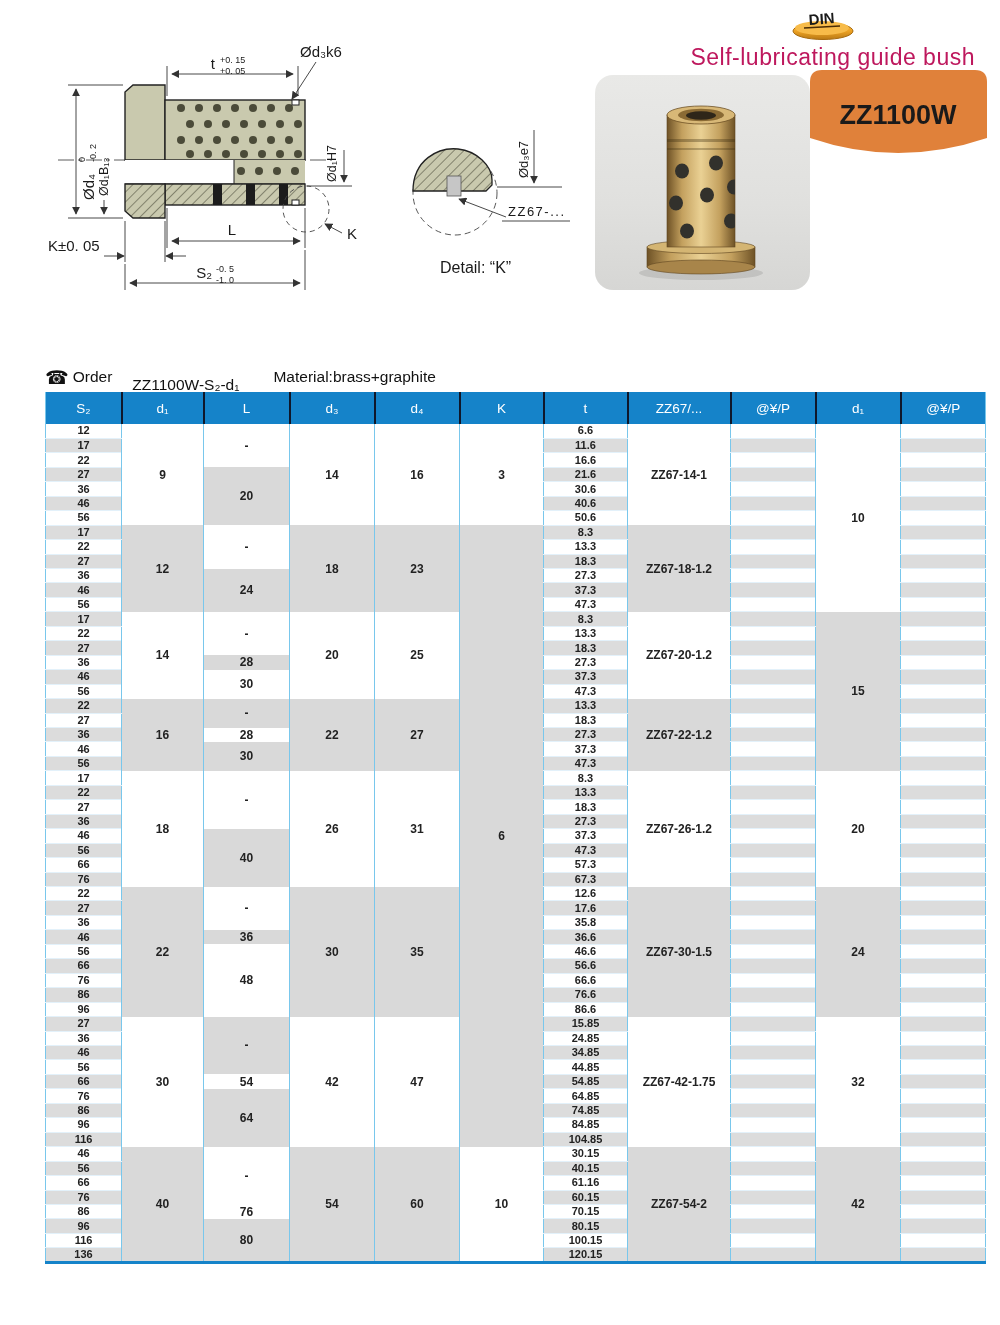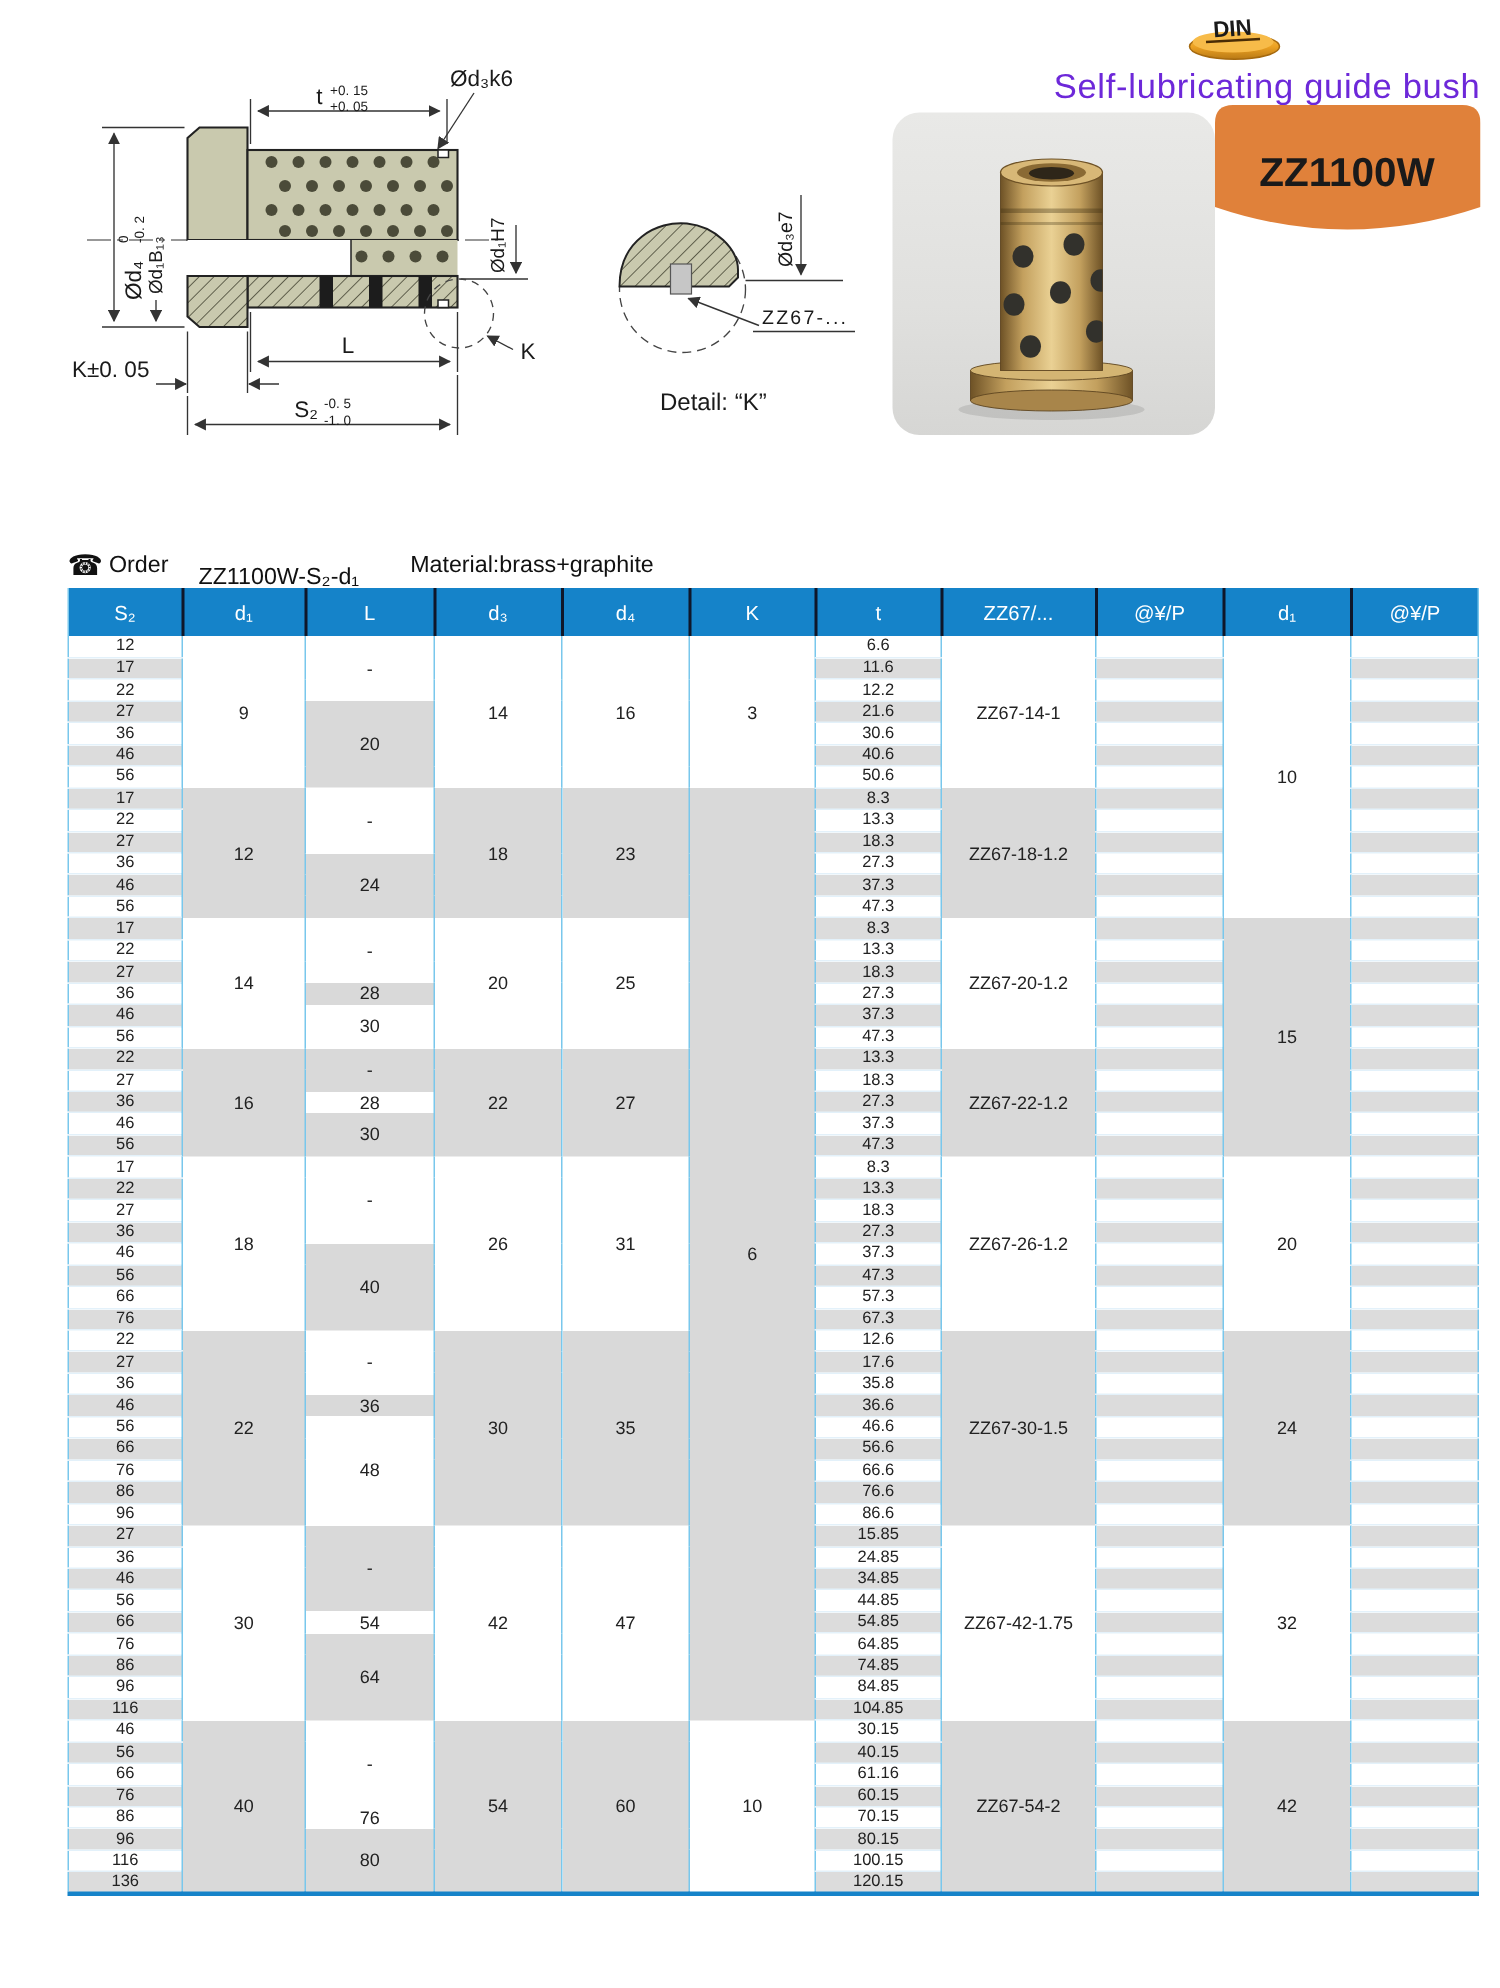--- a/index.html
+++ b/index.html
@@ -1,38 +1,38 @@
 <!DOCTYPE html>
 <html><head>
 <meta charset="utf-8">
 <style>
   html,body{margin:0;padding:0;background:#fff;}
   .page{position:relative;width:1000px;height:1325px;background:#fff;overflow:hidden;
         font-family:"Liberation Sans","DejaVu Sans",sans-serif;color:#1a1a1a;}
   svg text{font-family:"Liberation Sans","DejaVu Sans",sans-serif;fill:#1a1a1a;}
   .drawing{position:absolute;left:0;top:0;}
   .din{position:absolute;left:788px;top:2px;width:70px;height:40px;}
-  .title{position:absolute;left:480px;top:44px;width:507px;text-align:right;
-         font-size:23px;letter-spacing:.5px;color:#6d28d9;}
+  .title{position:absolute;left:468px;top:44px;width:507px;text-align:right;
+         font-size:23px;letter-spacing:.5px;color:#be185d;}
   .badge{position:absolute;left:810px;top:70px;}
   .photo{position:absolute;left:595px;top:75px;width:215px;height:215px;border-radius:18px;
          background:linear-gradient(180deg,#e9e9e7 0%,#e0e0de 60%,#d6d6d4 100%);}
   .order-line{position:absolute;left:45px;top:364px;height:26px;display:flex;align-items:center;
               font-size:15.5px;color:#111;}
   .order-line .phone{font-size:19px;margin-right:4px;}
   .order-line .code{margin-left:20px;margin-top:16px;}
   .order-line .material{margin-left:34px;}
   table.spec{position:absolute;left:45px;top:392px;width:940px;border-collapse:collapse;
              table-layout:fixed;font-size:11px;color:#222;
              border-left:1px solid #79c7ec;border-right:1px solid #79c7ec;
              border-bottom:3px solid #1583c9;}
   table.spec thead th{height:32px;background:#1583c9;color:#fff;font-weight:normal;
              font-size:13.5px;border-left:2px solid #0f172a;padding:0;text-align:center;}
   table.spec thead th:first-child{border-left:none;}
-  table.spec tbody tr{height:14.46px;}
+  table.spec tbody tr{height:14.46px;font-weight:bold;}
   table.spec td{padding:0;margin:0;text-align:center;vertical-align:middle;line-height:1;
              border-left:1px solid #79c7ec;overflow:hidden;}
   table.spec td:first-child{border-left:none;}
   .bg-w{background:#ffffff;}
   .bg-g{background:#d9d9d9;}
   .rw-g{background:#dcdcdc;}
   .rw-w{background:#ffffff;}
   .per{border-bottom:1px solid #e3f1fa;}
   .merged{font-size:12px;}
 </style>
@@ -283,21 +283,21 @@
           <td class="rw-w per"></td>
         </tr>
         <tr>
           <td class="rw-g per">17</td>
           <td class="rw-g per">11.6</td>
           <td class="rw-g per"></td>
           <td class="rw-g per"></td>
         </tr>
         <tr>
           <td class="rw-w per">22</td>
-          <td class="rw-w per">12.2</td>
+          <td class="rw-w per">16.6</td>
           <td class="rw-w per"></td>
           <td class="rw-w per"></td>
         </tr>
         <tr>
           <td class="rw-g per">27</td>
           <td class="merged bg-g" rowspan="4">20</td>
           <td class="rw-g per">21.6</td>
           <td class="rw-g per"></td>
           <td class="rw-g per"></td>
         </tr>

